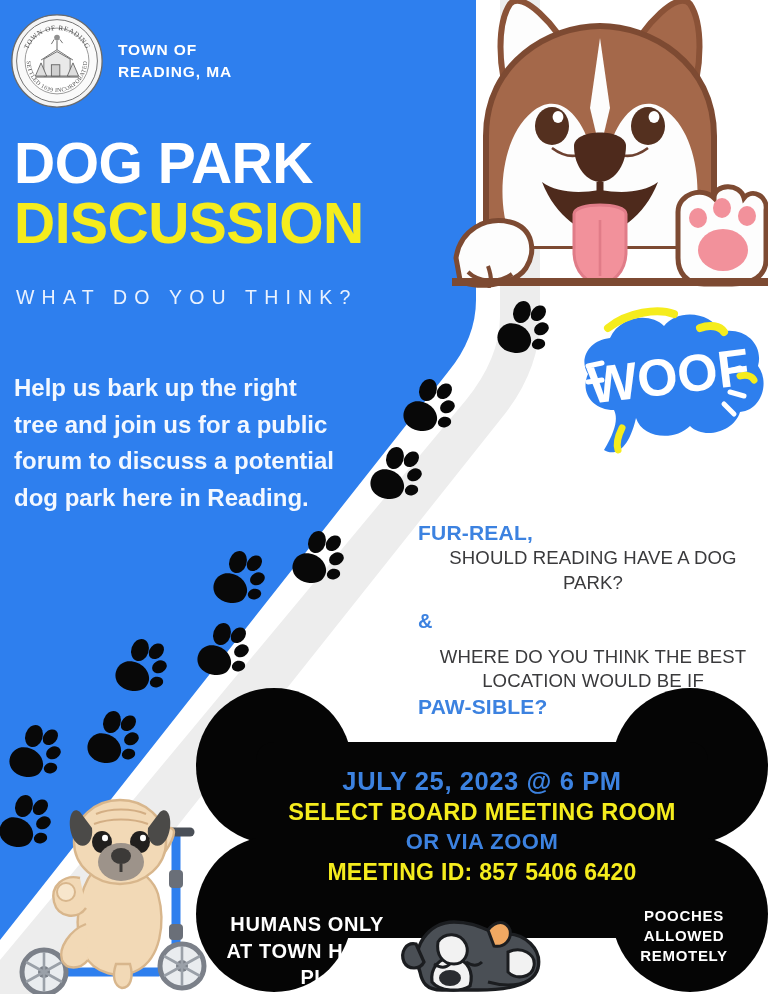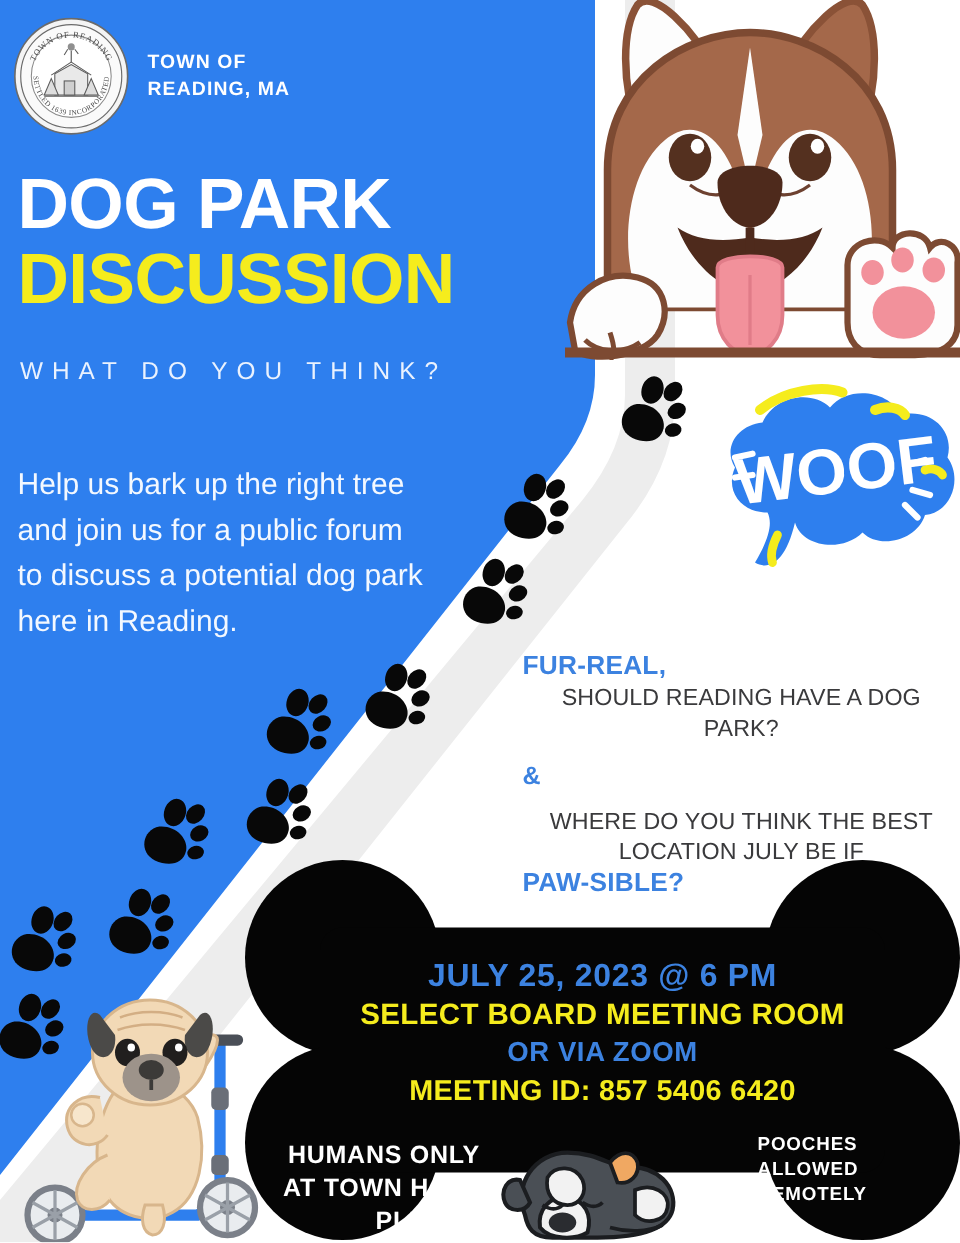--- a/index.html
+++ b/index.html
@@ -60,21 +60,21 @@
     font-size:19.5px;
     font-weight:normal;
     letter-spacing:7.2px;
     z-index:14;
   }
   .body-copy {
     position:absolute; left:14px; top:370px;
     width:330px;
     color:#F3F8FF;
     font-size:24px;
-    font-weight:400;
+    font-weight:700;
     line-height:1.53;
     z-index:14;
   }
 
   
   .qblock { position:absolute; left:418px; top:520px; width:350px; z-index:14; }
   .q-accent {
     color:#3C82E0;
     font-size:21px;
     font-weight:bold;
@@ -122,21 +122,21 @@
   }
 
   .bone-left-note {
     position:absolute; left:208px; top:911px; width:176px;
     text-align:right; color:#ffffff;
     font-size:20px; font-weight:bold; letter-spacing:0.6px; line-height:1.33;
     z-index:16; white-space:pre-line;
   }
   .bone-right-note {
     position:absolute; left:606px; top:906px; width:156px;
-    color:#ffffff;
+    text-align:center; color:#ffffff;
     font-size:15px; font-weight:bold; letter-spacing:0.7px; line-height:1.33;
     z-index:16; white-space:pre-line;
   }
 
   
   .husky { position:absolute; left:452px; top:-4px; width:318px; height:292px; z-index:12; }
   .woof  { position:absolute; left:574px; top:300px; width:196px; height:158px; z-index:12; }
   .pug   { position:absolute; left:8px;  top:774px; width:214px; height:220px; z-index:13; }
   .bulldog { position:absolute; left:392px; top:908px; width:156px; height:86px; z-index:18; }
 
@@ -298,21 +298,21 @@
 AT TOWN HALL
 PLEASE</div>
   <div class="bone-right-note">POOCHES
 ALLOWED
 REMOTELY</div>
 
   <div class="qblock">
     <div class="q-accent">FUR-REAL,</div>
     <div class="q-plain">SHOULD READING HAVE A DOG PARK?</div>
     <div class="q-amp">&amp;</div>
-    <div class="q-plain">WHERE DO YOU THINK THE BEST LOCATION JULY BE IF</div>
+    <div class="q-plain">WHERE DO YOU THINK THE BEST LOCATION WOULD BE IF</div>
     <div class="q-accent">PAW-SIBLE?</div>
   </div>
 
   <svg class="pug" viewBox="0 0 214 220">
 
     <g>
       <path d="M 40 198 L 150 198 L 168 190" fill="none" stroke="#2E7FEE" stroke-width="9" stroke-linecap="round"></path>
       <path d="M 168 190 L 168 62" fill="none" stroke="#2E7FEE" stroke-width="9" stroke-linecap="round"></path>
       <path d="M 132 58 L 182 58" fill="none" stroke="#4a4f57" stroke-width="9" stroke-linecap="round"></path>
       <rect x="161" y="96" width="14" height="18" rx="4" fill="#6a6f78"></rect>

